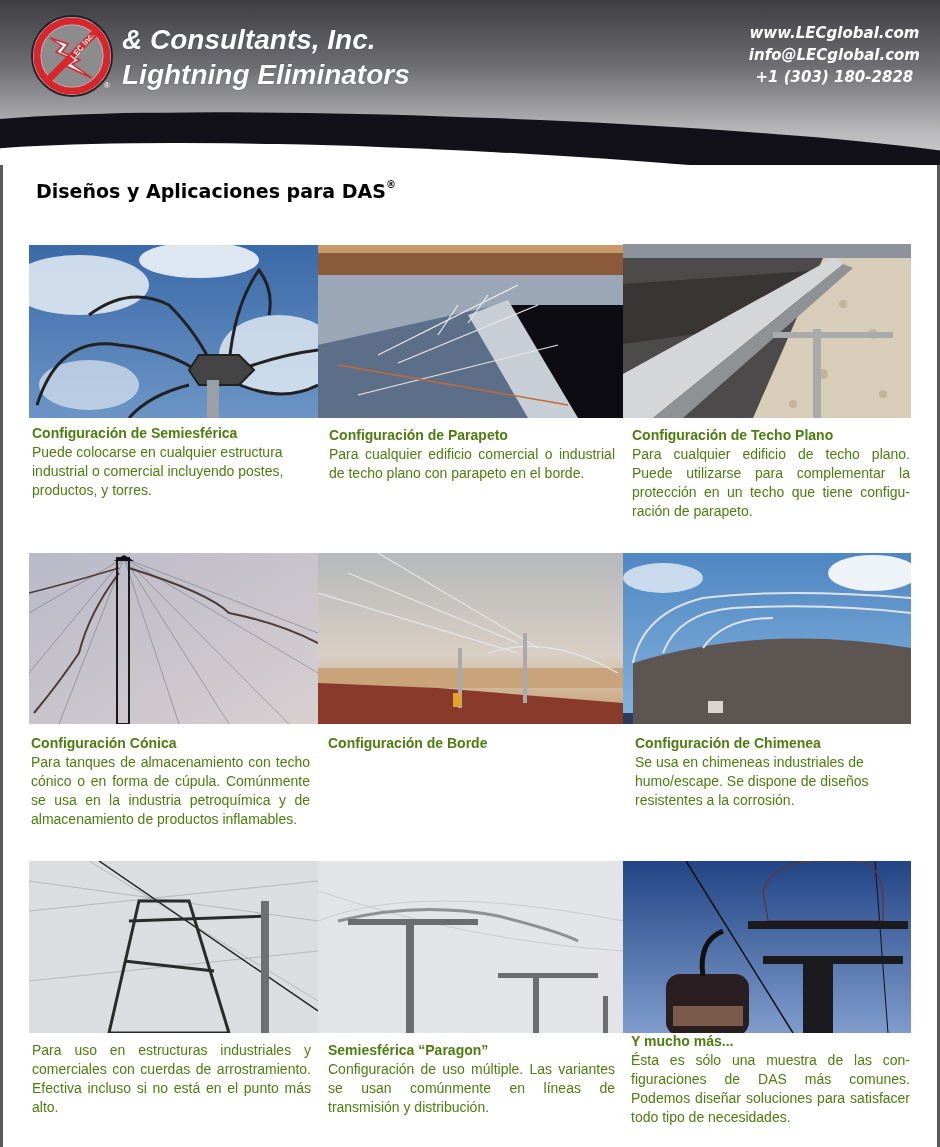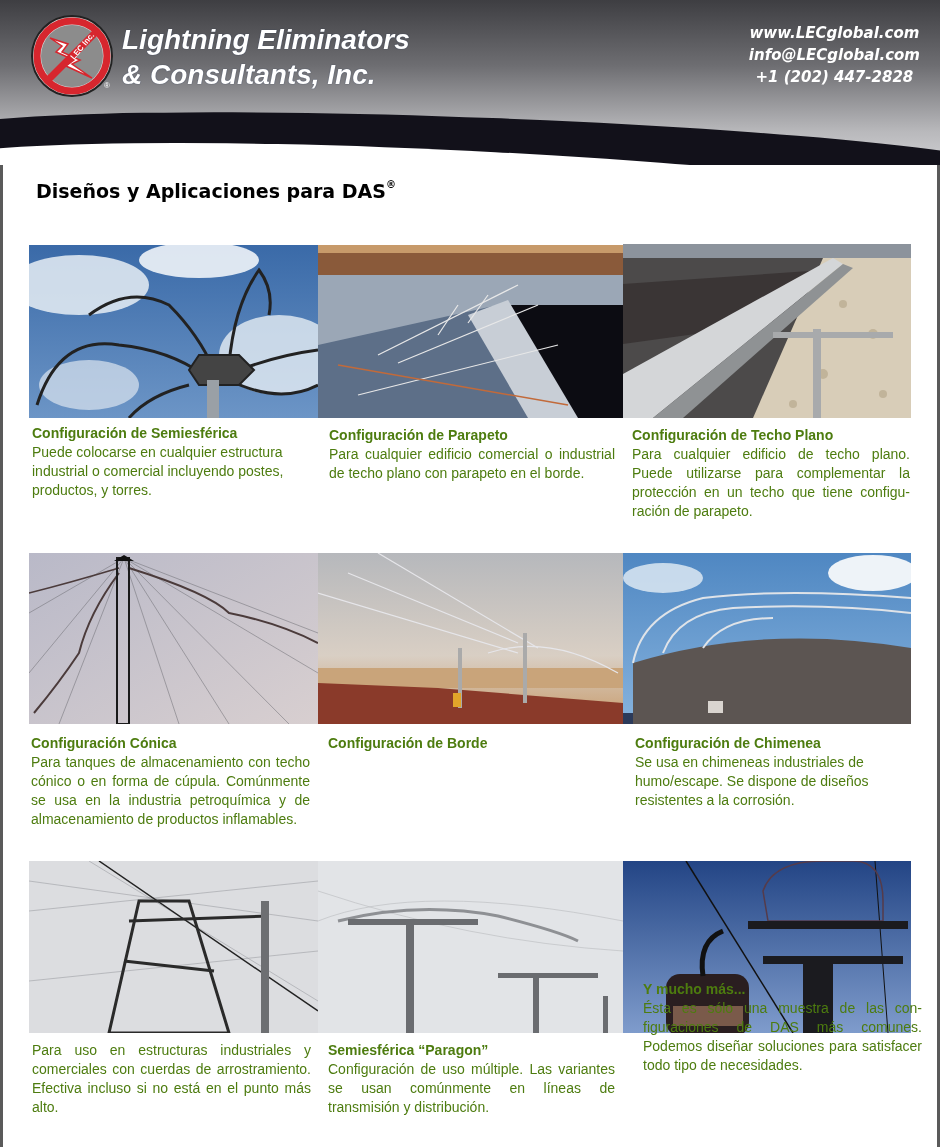--- a/index.html
+++ b/index.html
@@ -66,28 +66,28 @@
     <circle cx="42" cy="42" r="40" fill="#d9d9d9" stroke="#222" stroke-width="2"></circle>
     <circle cx="42" cy="42" r="35" fill="none" stroke="#d7262e" stroke-width="7"></circle>
     <circle cx="42" cy="42" r="31" fill="#8c8c8c"></circle>
     <polygon points="20,24 38,30 32,38 50,46 42,50 62,64 36,52 44,46 26,38 32,32" fill="#ffffff" stroke="#d7262e" stroke-width="1.5"></polygon>
     <line x1="66" y1="18" x2="18" y2="66" stroke="#d7262e" stroke-width="7"></line>
     <text x="44" y="46" font-size="8" font-weight="bold" fill="#ffffff" transform="rotate(-50 44 46)" font-family="Liberation Sans, sans-serif">LEC Inc.</text>
   </svg>
   <span class="reg-mark-logo">®</span>
 
   <div class="company-name">
+    <div>&amp; Consultants, Inc.</div>
     <div>Lightning Eliminators</div>
-    <div>&amp; Consultants, Inc.</div>
   </div>
 
   <div class="contact">
     <div>www.LECglobal.com</div>
     <div>info@LECglobal.com</div>
-    <div>+1 (202) 447-2828</div>
+    <div>+1 (303) 180-2828</div>
   </div>
 </div>
 
 <div class="section-title">
   <span>Diseños y Aplicaciones para DAS</span><sup>®</sup>
 </div>
 
 <div class="photo" style="left:29px;top:245px;width:289px;height:173px;">
   <svg width="289" height="173" viewBox="0 0 289 173">
     <defs>
@@ -302,16 +302,16 @@
     <line x1="252" y1="0" x2="265" y2="172" stroke="#111" stroke-width="1"></line>
     <path d="M140 30 Q150 0 200 0 L230 0 Q260 0 260 40 L260 60 L145 60 Z" fill="none" stroke="#553b4a" stroke-width="1.5"></path>
     <rect x="125" y="60" width="160" height="8" fill="#1b1b1f"></rect>
     <rect x="140" y="95" width="140" height="8" fill="#1b1b1f"></rect>
     <rect x="180" y="100" width="30" height="72" fill="#1b1b1f"></rect>
     <rect x="43" y="113" width="83" height="62" rx="14" fill="#2a1e20"></rect>
     <rect x="50" y="145" width="70" height="20" fill="#7a5a4a"></rect>
     <path d="M80 115 Q75 80 100 70" stroke="#111" stroke-width="5" fill="none"></path>
   </svg>
 </div>
-<div class="caption" style="left:631px;top:980px;width:279px;margin-left:12px;">
+<div class="caption" style="left:631px;top:1032px;width:279px;">
   <span class="cap-title">Y mucho más...</span>
   <span class="cap-body">Ésta es sólo una muestra de las con­figuraciones de DAS más comunes. Podemos diseñar soluciones para satis­facer todo tipo de necesidades.</span>
 </div>
 
 </body></html>

